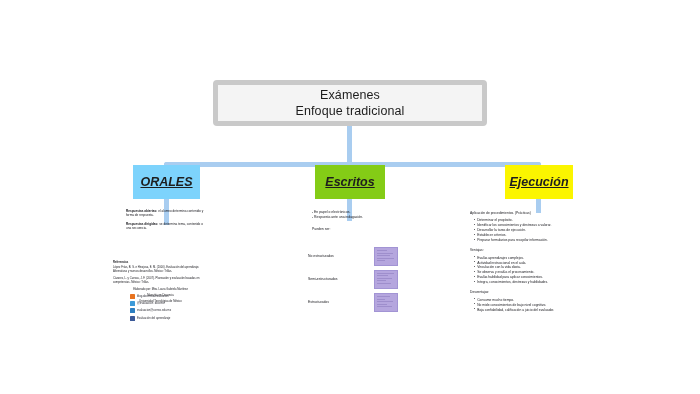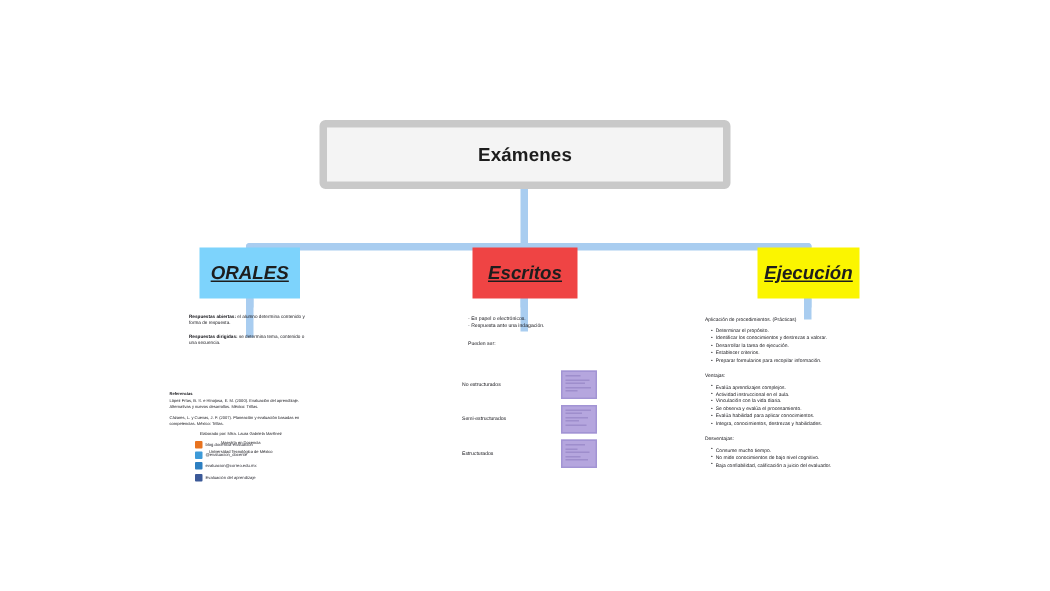--- a/index.html
+++ b/index.html
@@ -50,21 +50,21 @@
     border: 5px solid #c9c9c9;
     border-radius: 4px;
     display: flex;
     align-items: center;
     justify-content: center;
     z-index: 3;
   }
   .root-title {
     text-align: center;
     font-size: 12.5px;
-    font-weight: bold;
+    font-weight: normal;
     line-height: 1.28;
     color: #1d1d1d;
     letter-spacing: .1px;
   }
 
   
   .branch {
     position: absolute;
     top: 165px;
     height: 34px;
@@ -75,21 +75,21 @@
   }
   .branch span {
     font-size: 12.5px;
     font-style: italic;
     font-weight: bold;
     color: #1d1d1d;
     text-decoration: underline;
     text-underline-offset: 1px;
   }
   .branch-orales    { left: 133px; width: 67px; background: #7dd3fc; }
-  .branch-escritos  { left: 315px; width: 70px; background: #ef4444; }
+  .branch-escritos  { left: 315px; width: 70px; background: #84cc16; }
   .branch-ejecucion { left: 505px; width: 68px; background: #fbf500; }
 
   
   .micro {
     position: absolute;
     z-index: 2;
     color: #16161b;
     font-size: 3.1px;
     line-height: 1.42;
     letter-spacing: .01px;
@@ -180,20 +180,21 @@
   <div class="conn conn-v-left"></div>
   <div class="conn conn-v-mid"></div>
   <div class="conn conn-v-right"></div>
   <div class="conn conn-v-left-dn"></div>
   <div class="conn conn-v-mid-dn"></div>
   <div class="conn conn-v-right-dn"></div>
 
   <div class="root-node">
     <div class="root-title">
       <span>Exámenes</span><br>
+      <span>Enfoque tradicional</span>
     </div>
   </div>
 
   <div class="branch branch-orales">
     <span>ORALES</span>
   </div>
   <div class="branch branch-escritos">
     <span>Escritos</span>
   </div>
   <div class="branch branch-ejecucion">

